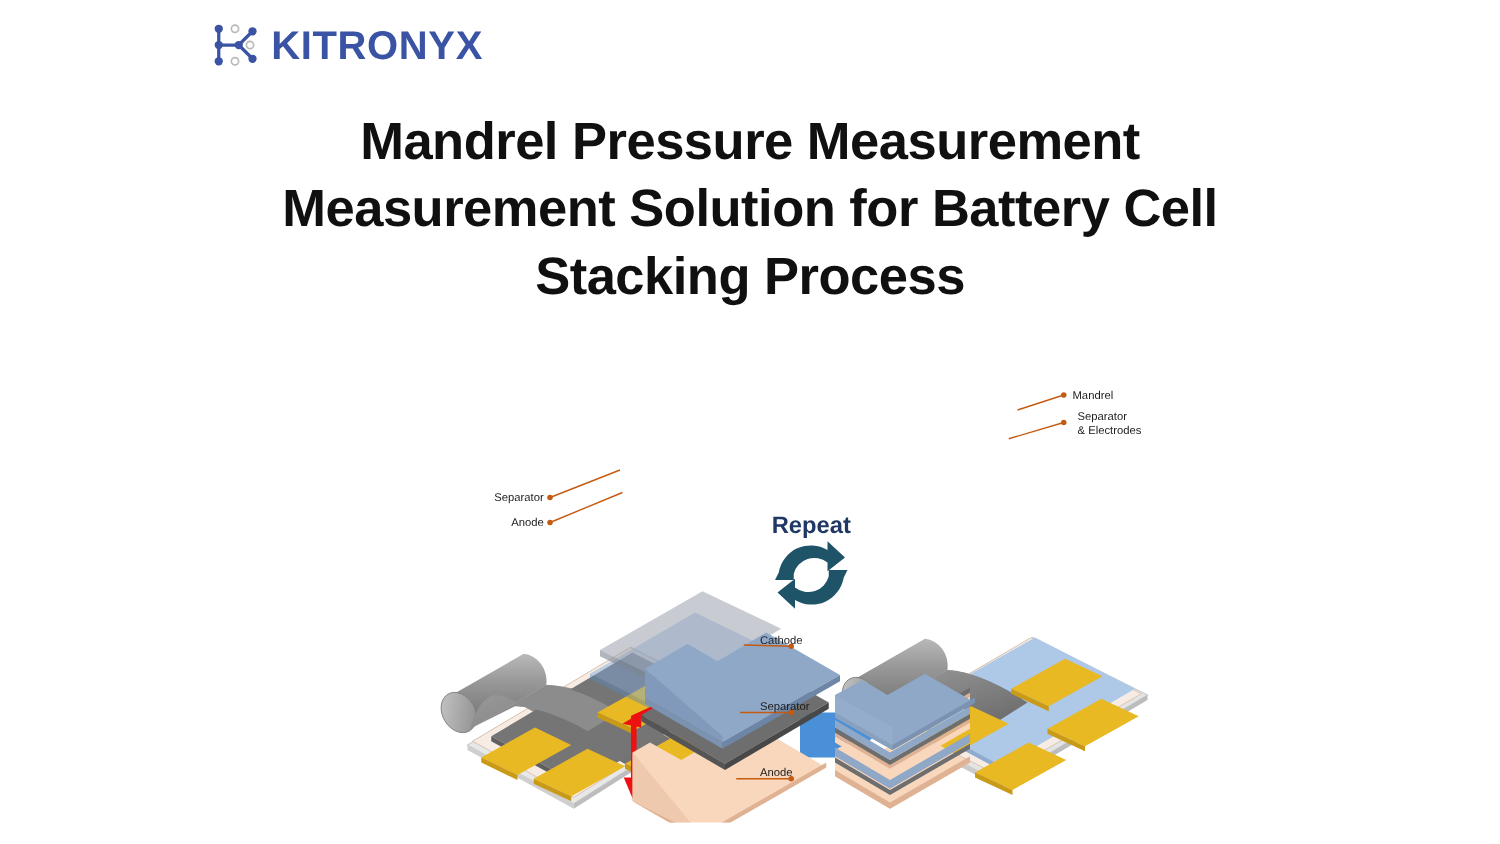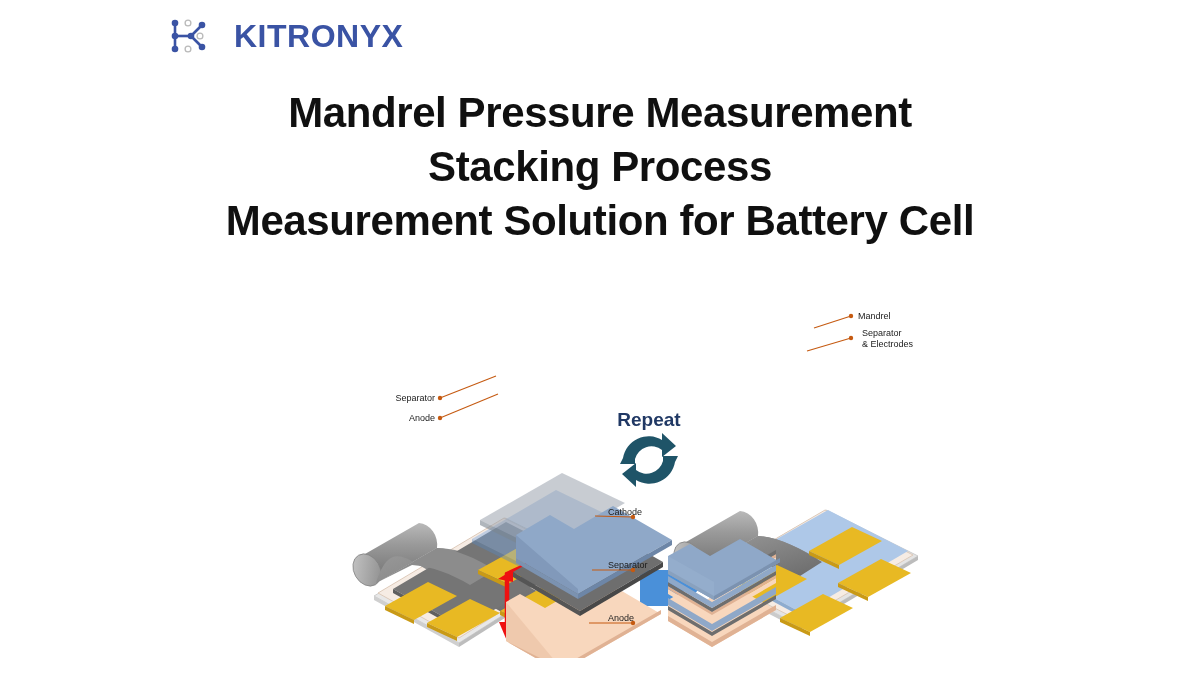--- a/index.html
+++ b/index.html
@@ -4,21 +4,21 @@
 <style>
   html,body{margin:0;padding:0;}
   body{
     width:1200px;height:675px;background:#ffffff;
     font-family:"Liberation Sans", sans-serif;
     overflow:hidden;position:relative;
   }
   .slide{position:relative;width:1200px;height:675px;background:#fff;}
 
   
-  .logo{position:absolute;left:166px;top:14px;display:flex;align-items:center;gap:24px;justify-content:center;}
+  .logo{position:absolute;left:166px;top:14px;display:flex;align-items:center;gap:7px;justify-content:center;}
   .logo-mark{width:44px;height:44px;display:block;}
   .logo-word{
     font-family:"Liberation Sans", sans-serif;
     font-weight:bold;font-size:32px;letter-spacing:0.5px;
     color:#3a53a4;line-height:1;white-space:nowrap;
   }
 
   
   .title{
     position:absolute;left:180px;top:86px;width:840px;
@@ -62,22 +62,22 @@
       <circle cx="36" cy="33" r="3.3" fill="#3a53a4"></circle>
       <circle cx="22" cy="9" r="2.9" fill="#ffffff" stroke="#b9b9b9" stroke-width="1.3"></circle>
       <circle cx="22" cy="35" r="2.9" fill="#ffffff" stroke="#b9b9b9" stroke-width="1.3"></circle>
       <circle cx="34" cy="22" r="2.9" fill="#ffffff" stroke="#b9b9b9" stroke-width="1.3"></circle>
     </svg>
     <div class="logo-word">KITRONYX</div>
   </div>
 
   <div class="title">
     <span>Mandrel Pressure Measurement</span>
+    <span>Measurement Solution for Battery Cell</span>
     <span>Stacking Process</span>
-    <span>Measurement Solution for Battery Cell</span>
   </div>
 
   <div class="stage">
     <svg width="1200" height="410" viewBox="0 0 1200 410">
       <defs>
         <linearGradient id="rollG" x1="0" y1="0" x2="0" y2="1">
           <stop offset="0%" stop-color="#b9b9b9"></stop>
           <stop offset="35%" stop-color="#9a9a9a"></stop>
           <stop offset="100%" stop-color="#6f6f6f"></stop>
         </linearGradient>

